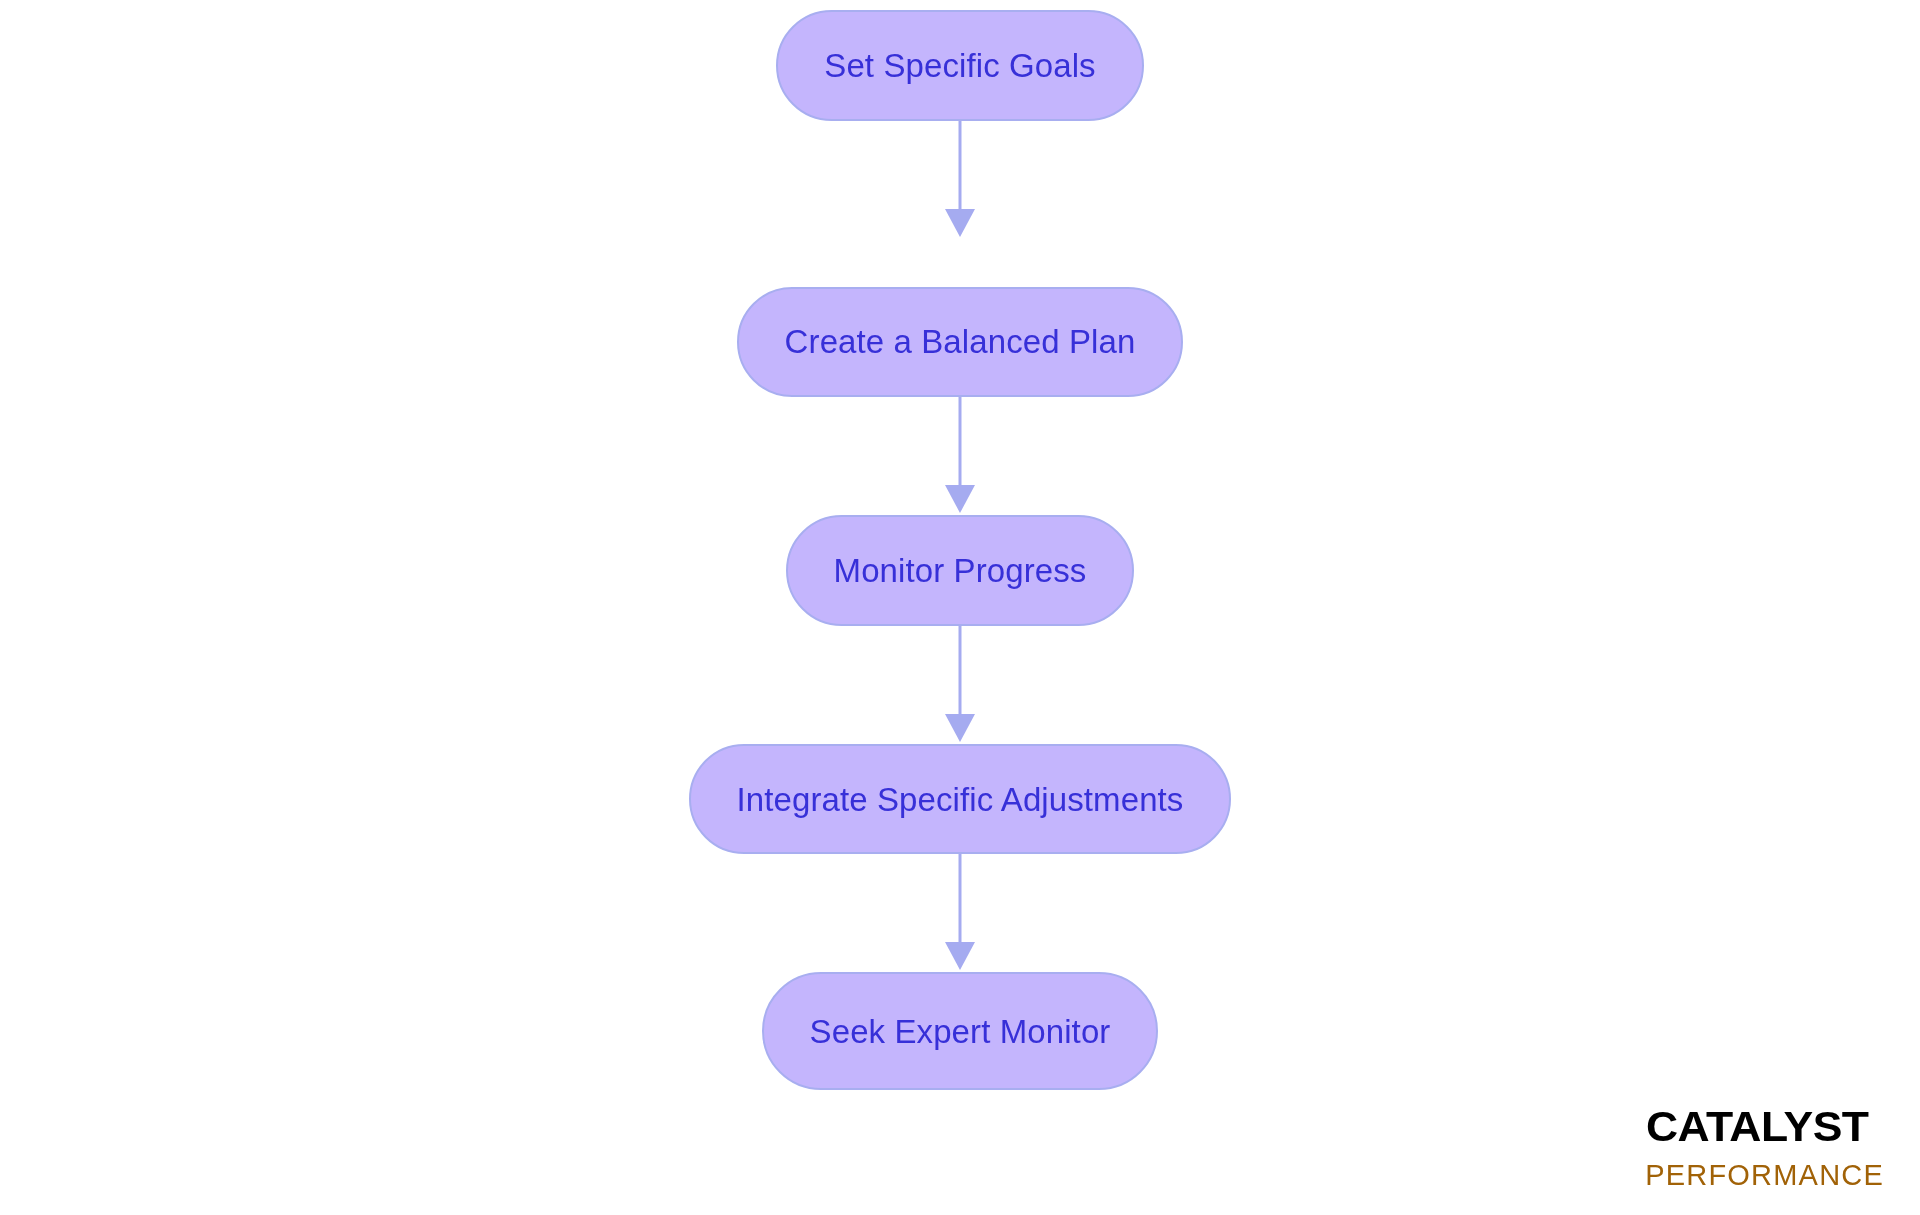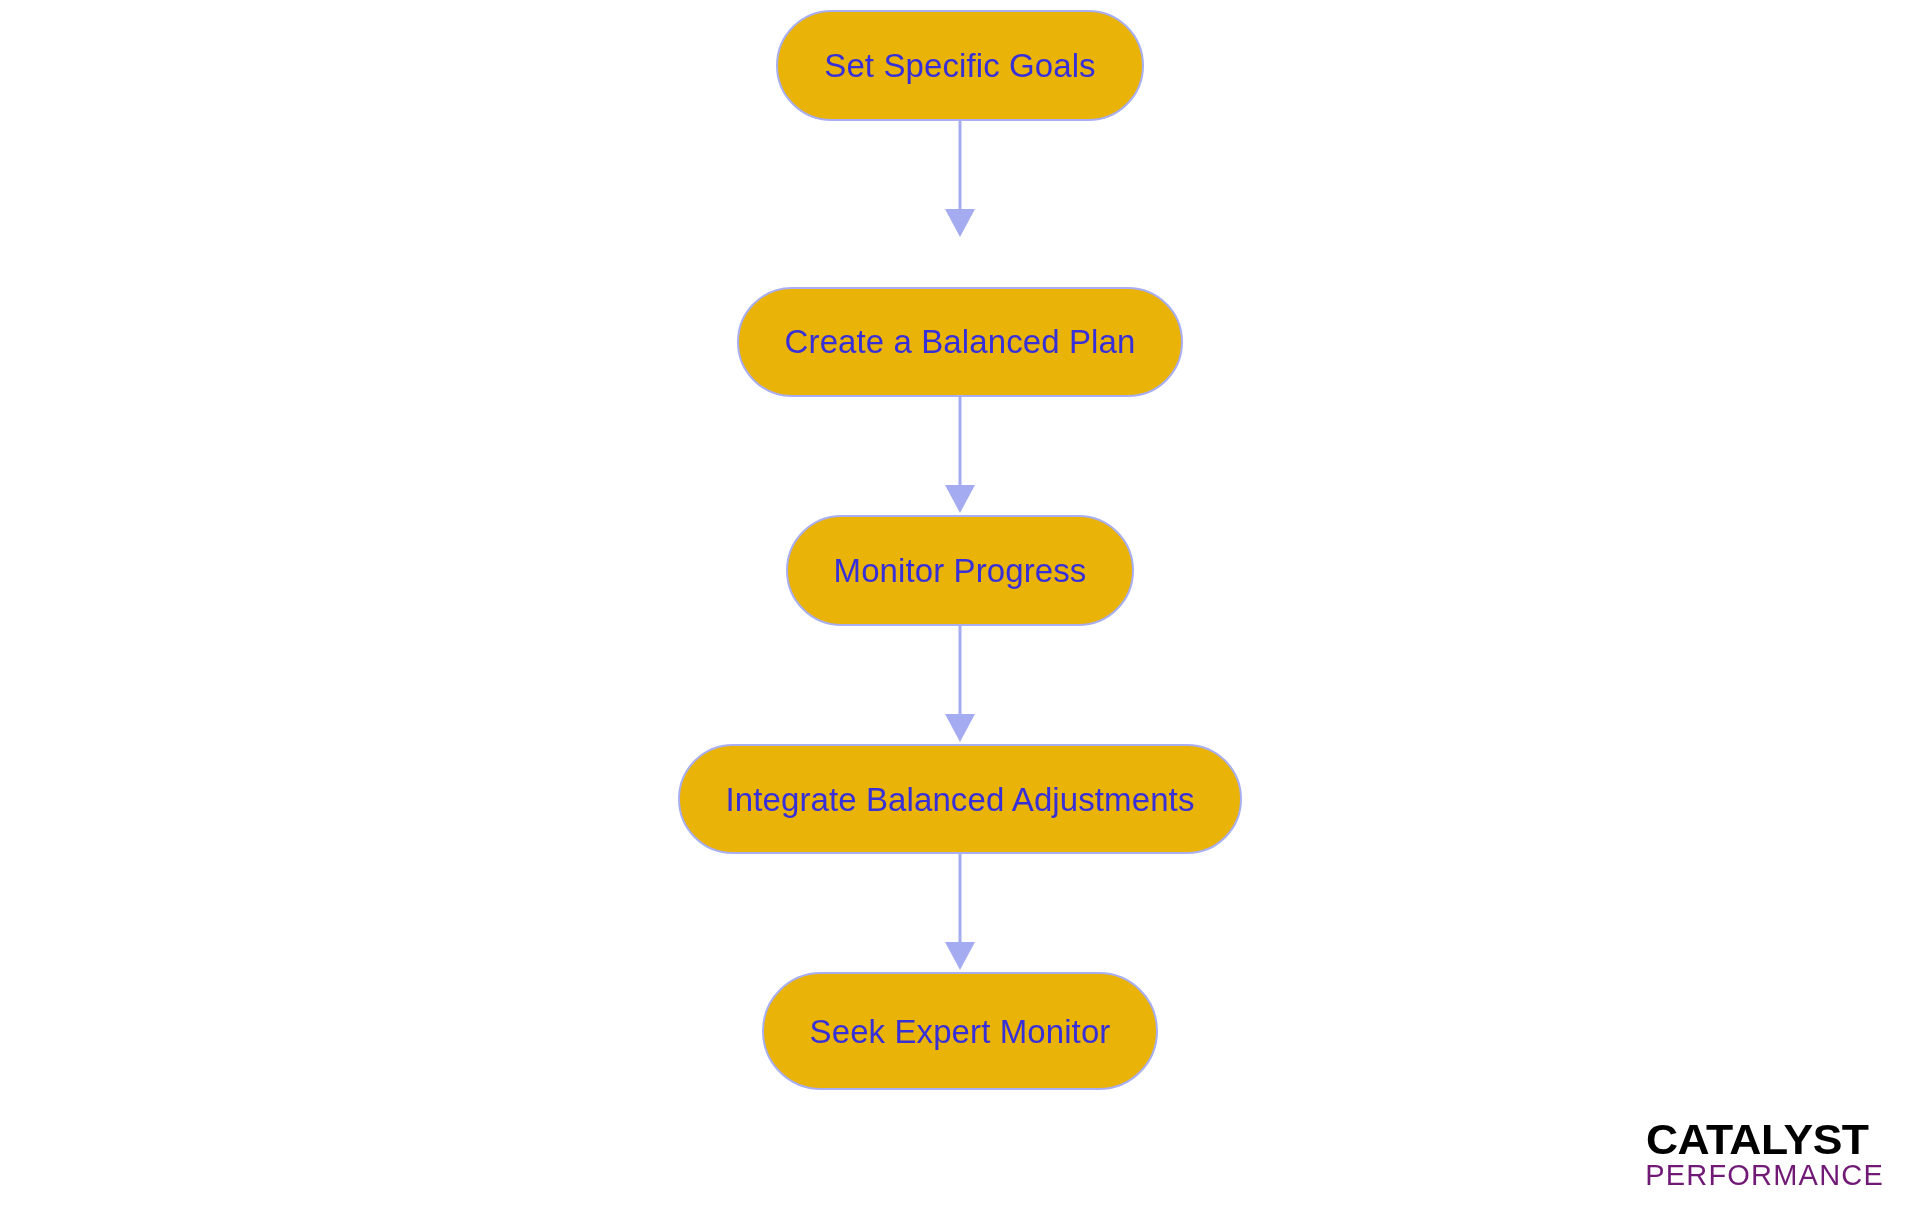--- a/index.html
+++ b/index.html
@@ -34,21 +34,21 @@
     flex-direction: column;
     align-items: center;
   }
 
   
   .node {
     box-sizing: border-box;
     display: flex;
     align-items: center;
     justify-content: center;
-    background: #eab308;
+    background: #c4b5fd;
     border: 2px solid #a8aef0;
     border-radius: 999px;
     color: #3730d8;
     font-family: "Liberation Sans", sans-serif;
     font-size: 33px;
     font-weight: 400;
     letter-spacing: 0.1px;
     line-height: 1;
     white-space: nowrap;
     padding: 8px 46px;
@@ -97,23 +97,23 @@
     letter-spacing: -0.5px;
     transform: scaleX(1.06);
     transform-origin: right center;
     line-height: 1.02;
   }
   .logo-secondary {
     display: block;
     font-family: "Liberation Sans", sans-serif;
     font-size: 29px;
     font-weight: 500;
-    color: #701a75;
+    color: #a16207;
     letter-spacing: 1.2px;
-    margin-top: 0;
+    margin-top: 13px;
     line-height: 1.02;
   }
 </style>
 </head>
 <body>
 
 <div id="flow-canvas">
 
   <div class="flow-column">
 
@@ -144,21 +144,21 @@
     </div>
 
     <div class="connector">
       <svg viewBox="0 0 40 118" xmlns="http://www.w3.org/2000/svg">
         <line x1="20" y1="0" x2="20" y2="92" stroke="#a5abf0" stroke-width="3"></line>
         <polygon points="20,116 5,88 35,88" fill="#a5abf0"></polygon>
       </svg>
     </div>
 
     <div class="node node-4">
-      <span class="node-label">Integrate Balanced Adjustments</span>
+      <span class="node-label">Integrate Specific Adjustments</span>
     </div>
 
     <div class="connector">
       <svg viewBox="0 0 40 118" xmlns="http://www.w3.org/2000/svg">
         <line x1="20" y1="0" x2="20" y2="92" stroke="#a5abf0" stroke-width="3"></line>
         <polygon points="20,116 5,88 35,88" fill="#a5abf0"></polygon>
       </svg>
     </div>
 
     <div class="node node-5">

